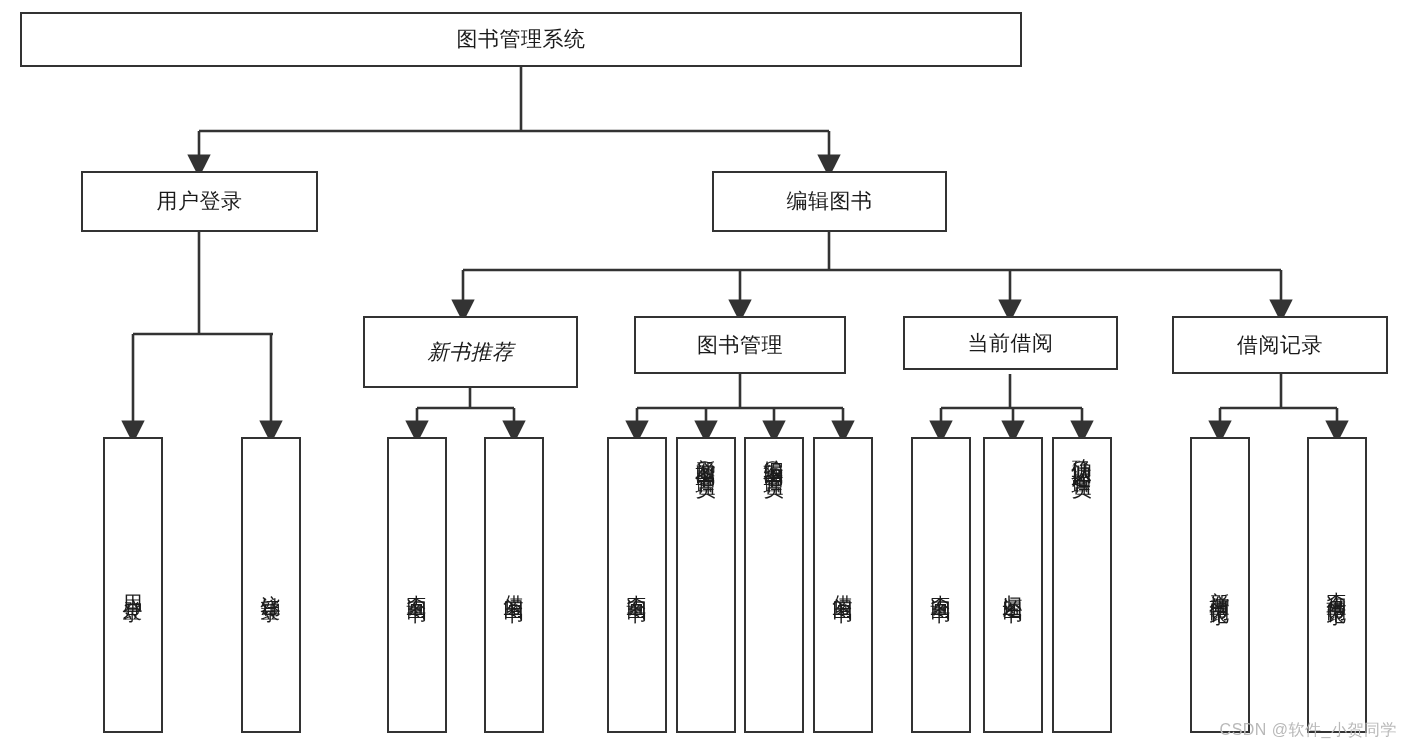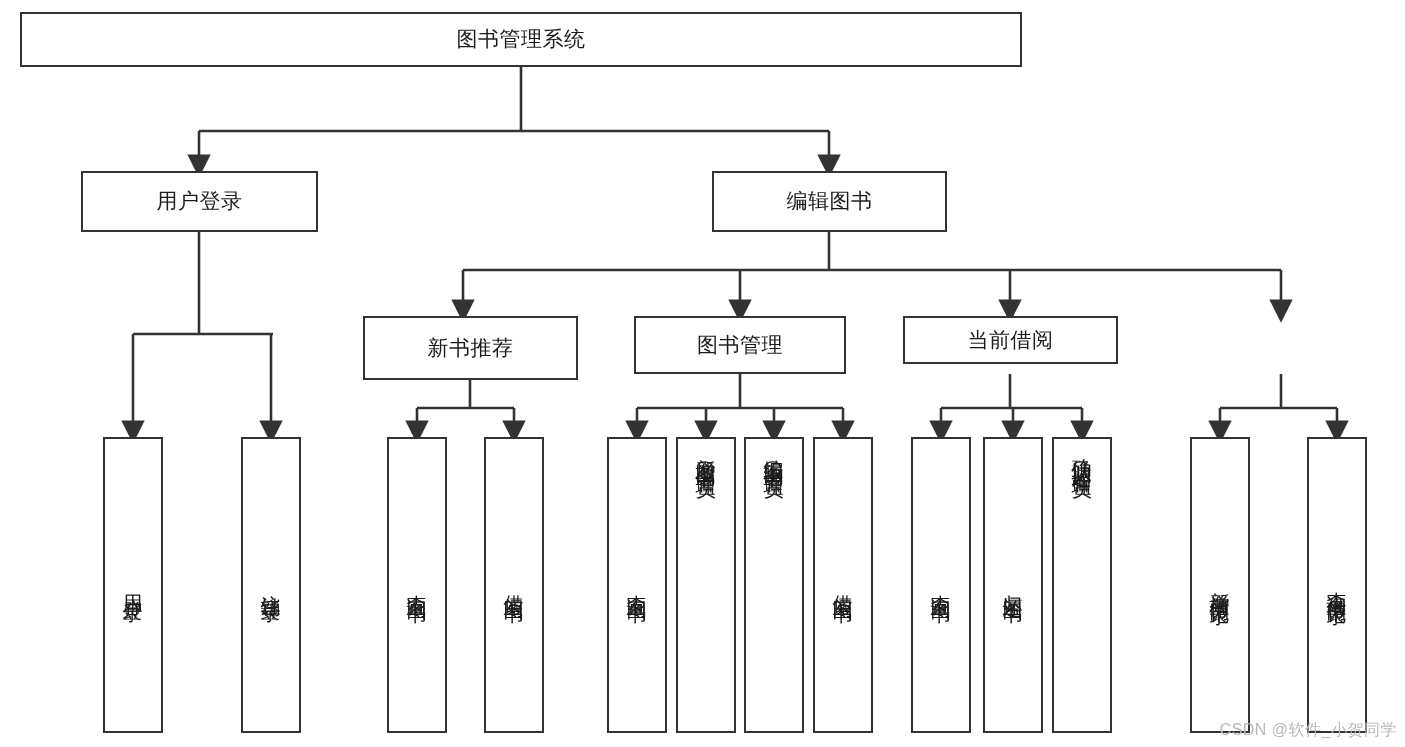--- a/index.html
+++ b/index.html
@@ -144,28 +144,31 @@
     <span class="node-label">图书管理系统</span>
   </div>
 
   <div class="node horiz" style="left:81px; top:171px; width:237px; height:61px;">
     <span class="node-label">用户登录</span>
   </div>
   <div class="node horiz" style="left:712px; top:171px; width:235px; height:61px;">
     <span class="node-label">编辑图书</span>
   </div>
 
-  <div class="node horiz" style="left:363px; top:316px; width:215px; height:64px;">
+  <div class="node horiz" style="left:363px; top:316px; width:215px; height:72px;font-style:italic;">
     <span class="node-label">新书推荐</span>
   </div>
   <div class="node horiz" style="left:634px; top:316px; width:212px; height:58px;">
     <span class="node-label">图书管理</span>
   </div>
-  <div class="node horiz" style="left:903px; top:316px; width:215px; height:48px;">
+  <div class="node horiz" style="left:903px; top:316px; width:215px; height:54px;">
     <span class="node-label">当前借阅</span>
+  </div>
+  <div class="node horiz" style="left:1172px; top:316px; width:216px; height:58px;">
+    <span class="node-label">借阅记录</span>
   </div>
 
   <div class="node vert center" style="left:103px; top:437px; width:60px; height:296px;">
     <span class="node-label">用户登录</span>
   </div>
   <div class="node vert center" style="left:241px; top:437px; width:60px; height:296px;">
     <span class="node-label">注销登录</span>
   </div>
 
   <div class="node vert center" style="left:387px; top:437px; width:60px; height:296px;">

